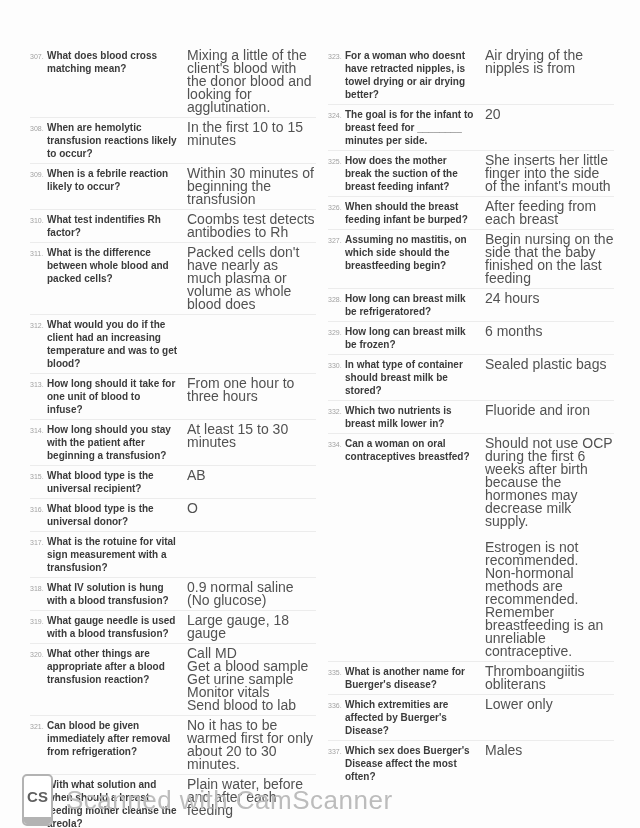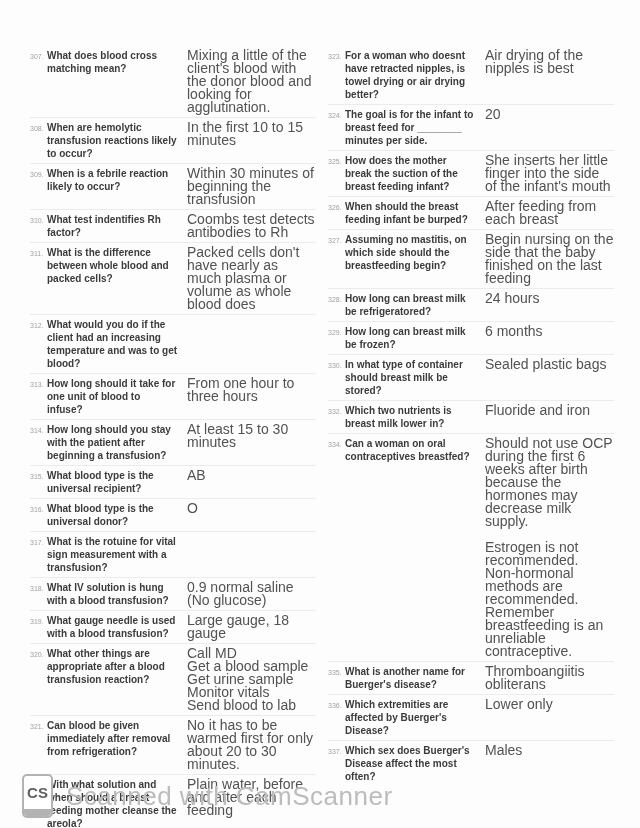--- a/index.html
+++ b/index.html
@@ -63,21 +63,21 @@
   }
   .footer {
     position: absolute;
     left: 22px;
     top: 774px;
     display: flex;
     align-items: center;
   }
   .cs-badge {
     width: 31px;
-    height: 44px;
+    height: 52px;
     border: 2px solid #b3b3b3;
     border-radius: 5px;
     background: #ffffff;
     display: flex;
     flex-direction: column;
     overflow: hidden;
     flex-shrink: 0;
   }
   .cs-badge-top {
     flex: 1;
@@ -202,21 +202,21 @@
   <div class="qa-item">
     <span class="qa-num">322.</span>
     <div class="qa-q">With what solution and when should a breast feeding mother cleanse the areola?</div>
     <div class="qa-a">Plain water, before and after each feeding</div>
   </div>
 </div>
     <div class="column" id="col-right">
   <div class="qa-item">
     <span class="qa-num">323.</span>
     <div class="qa-q">For a woman who doesnt have retracted nipples, is towel drying or air drying better?</div>
-    <div class="qa-a">Air drying of the nipples is best</div>
+    <div class="qa-a">Air drying of the nipples is from</div>
   </div>
 
   <div class="qa-item">
     <span class="qa-num">324.</span>
     <div class="qa-q">The goal is for the infant to breast feed for ________ minutes per side.</div>
     <div class="qa-a">20</div>
   </div>
 
   <div class="qa-item">
     <span class="qa-num">325.</span>

